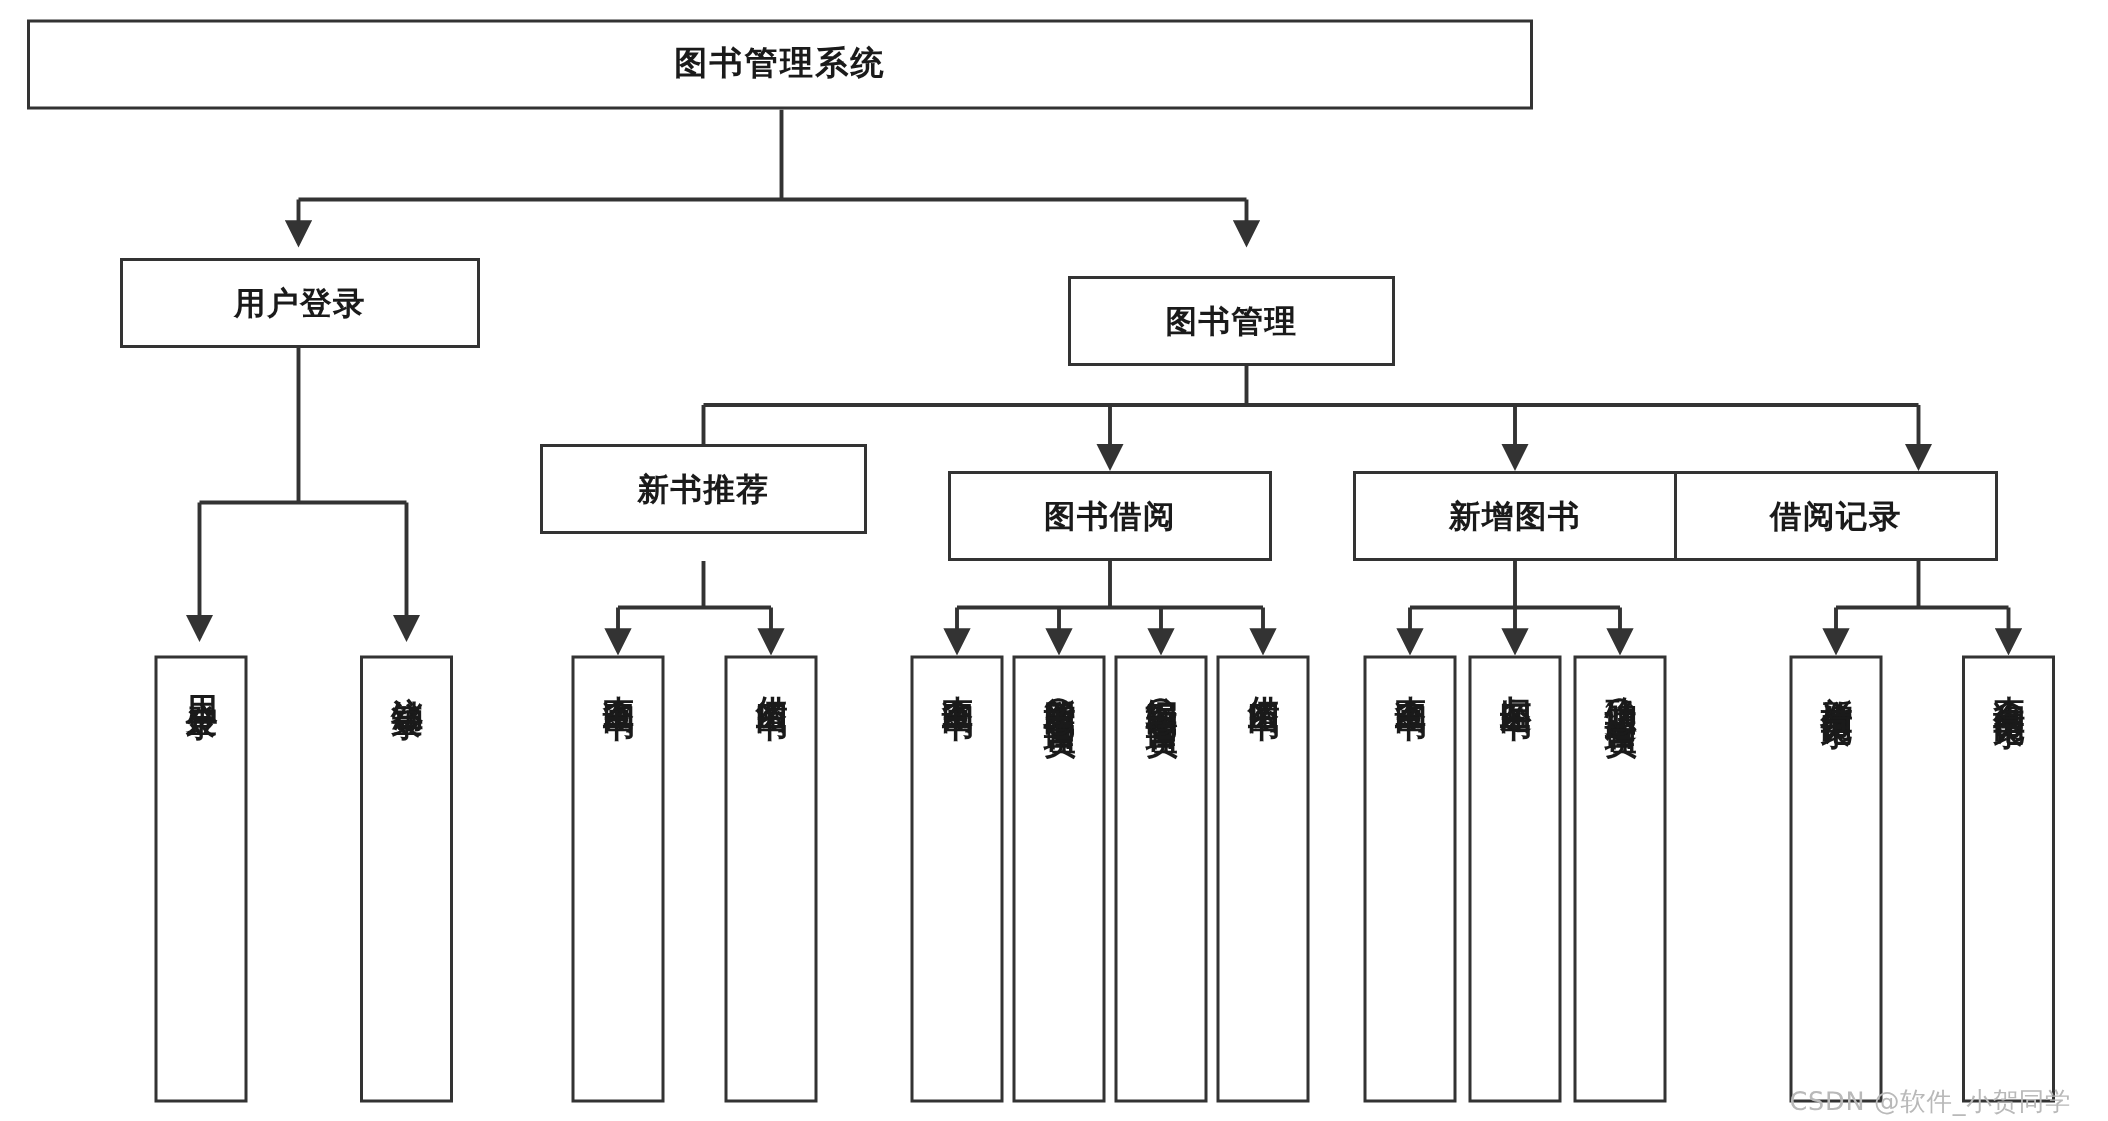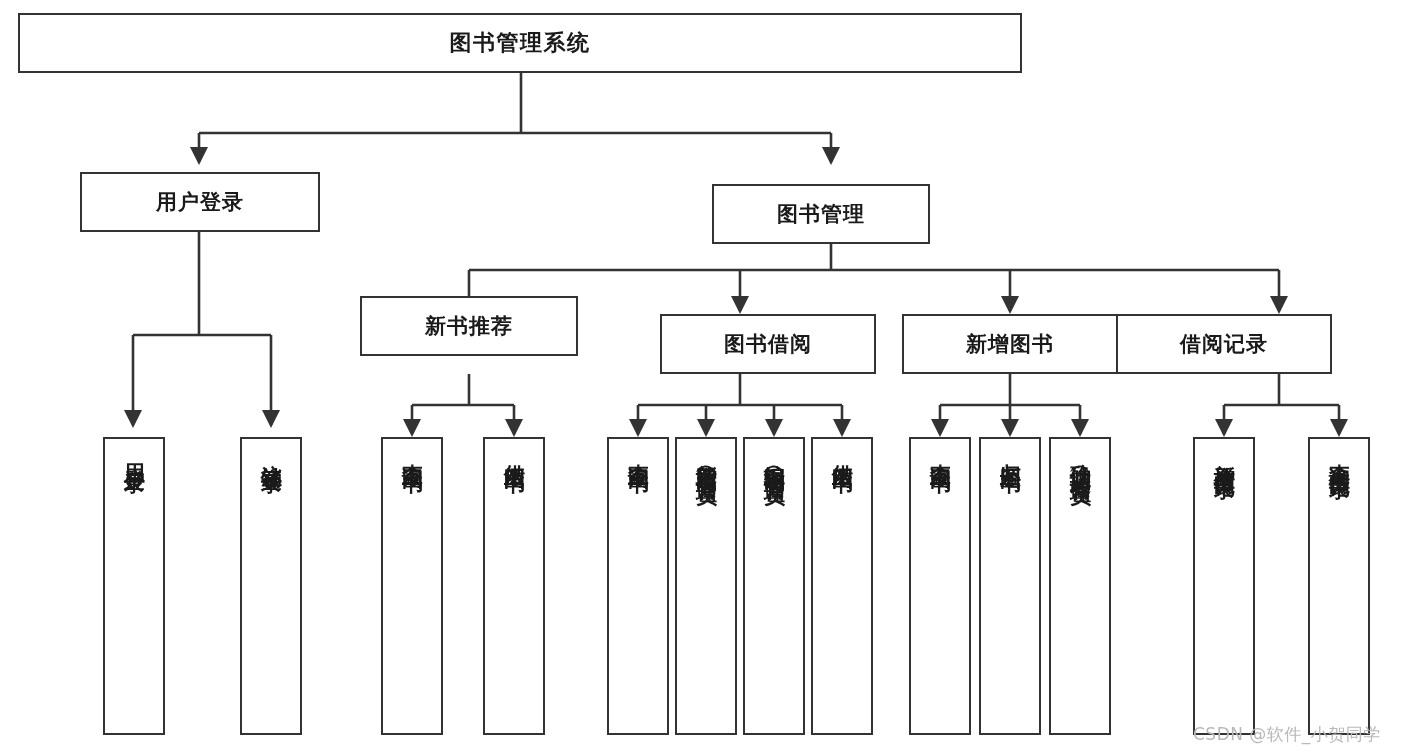--- a/index.html
+++ b/index.html
@@ -144,21 +144,21 @@
   <div class="node h" style="left:80px; top:172px; width:240px; height:60px;">
     <span class="node-label">用户登录</span>
   </div>
   <div class="node h" style="left:712px; top:172px; width:218px; height:60px;margin-top:12px;">
     <span class="node-label">图书管理</span>
   </div>
 
   <div class="node h" style="left:360px; top:296px; width:218px; height:60px;">
     <span class="node-label">新书推荐</span>
   </div>
-  <div class="node h" style="left:660px; top:314px; width:216px; height:60px;">
+  <div class="node h" style="left:632px; top:314px; width:216px; height:60px;">
     <span class="node-label">图书借阅</span>
   </div>
   <div class="node h" style="left:902px; top:314px; width:216px; height:60px;">
     <span class="node-label">新增图书</span>
   </div>
   <div class="node h" style="left:1116px; top:314px; width:216px; height:60px;">
     <span class="node-label">借阅记录</span>
   </div>
 
   <div class="node v" style="left:103px; top:437px; width:62px; height:298px;">

